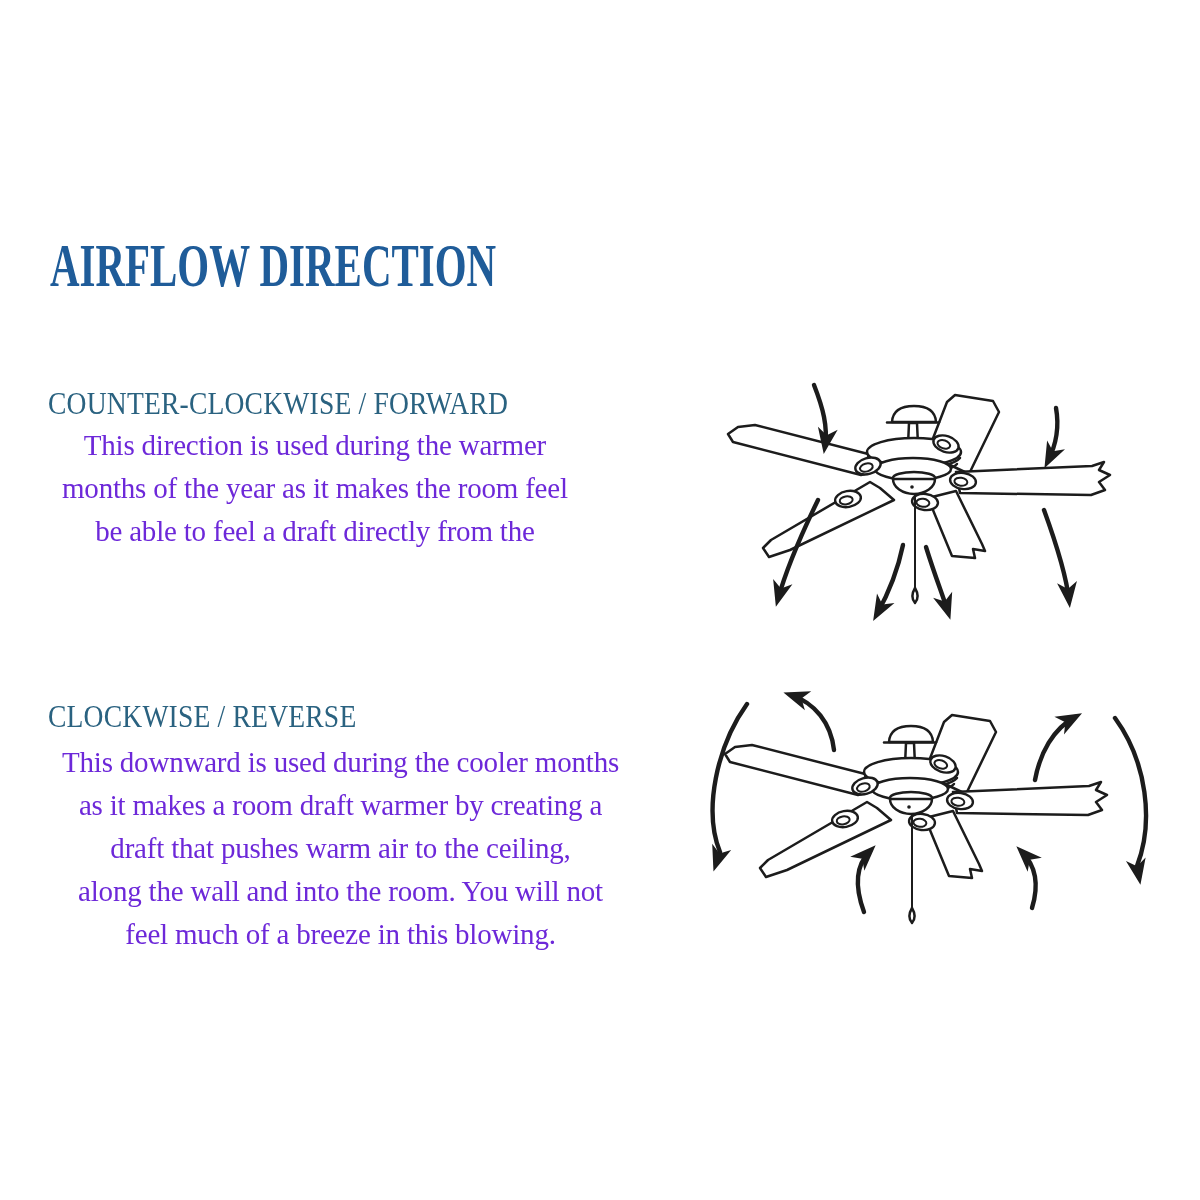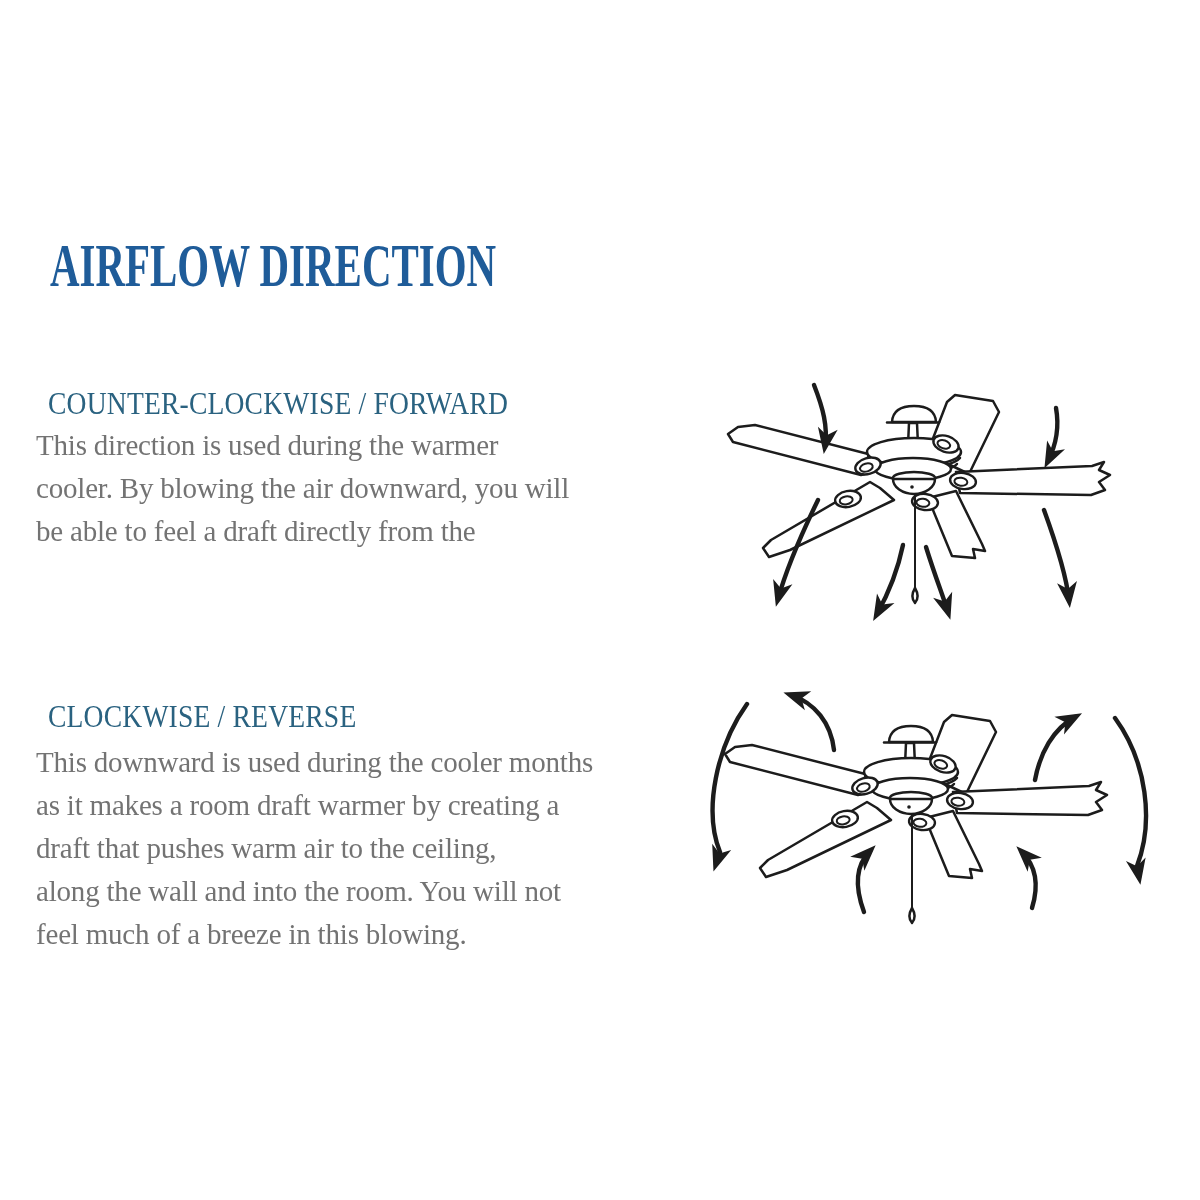--- a/index.html
+++ b/index.html
@@ -15,23 +15,24 @@
   }
   .sec-heading{
     position:absolute;left:48px;
     font-size:31px;font-weight:400;color:#2a6280;
     white-space:nowrap;transform:scaleX(0.89);transform-origin:0 0;
     letter-spacing:0.2px;
   }
   .sec-heading.ccw{top:366px;}
   .sec-heading.cw{top:679px;}
   .sec-body{
-    position:absolute;left:36px;
-    font-size:29px;color:#737373;letter-spacing:-0.2px;
+    position:absolute;left:62px;
+    font-size:29px;color:#6d28d9;letter-spacing:-0.2px;
     line-height:43px;
+    text-align:center;
   }
   .sec-body.ccw{top:404px;}
   .sec-body.cw{top:721px;}
   .fig{position:absolute;}
   .fig path,.fig line,.fig ellipse,.fig circle{vector-effect:none;}
 </style>
 </head>
 <body>
 
 <div class="canvas">
@@ -75,21 +76,21 @@
         <path d="M217,238 c-3.5,6 -3.5,11 0,15 c3.5,-4 3.5,-9 0,-15 Z"></path>
       </g>
     </defs>
   </svg>
 
   <div class="page-title">AIRFLOW DIRECTION</div>
 
   <div class="sec-heading ccw">COUNTER-CLOCKWISE / FORWARD</div>
   <div class="sec-body ccw">
       <div>This direction is used during the warmer</div>
-      <div>cooler. By blowing the air downward, you will</div>
+      <div>months of the year as it makes the room feel</div>
       <div>be able to feel a draft directly from the</div>
     </div>
 
   <div class="sec-heading cw">CLOCKWISE / REVERSE</div>
   <div class="sec-body cw">
       <div>This downward is used during the cooler months</div>
       <div>as it makes a room draft warmer by creating a</div>
       <div>draft that pushes warm air to the ceiling,</div>
       <div>along the wall and into the room. You will not</div>
       <div>feel much of a breeze in this blowing.</div>

